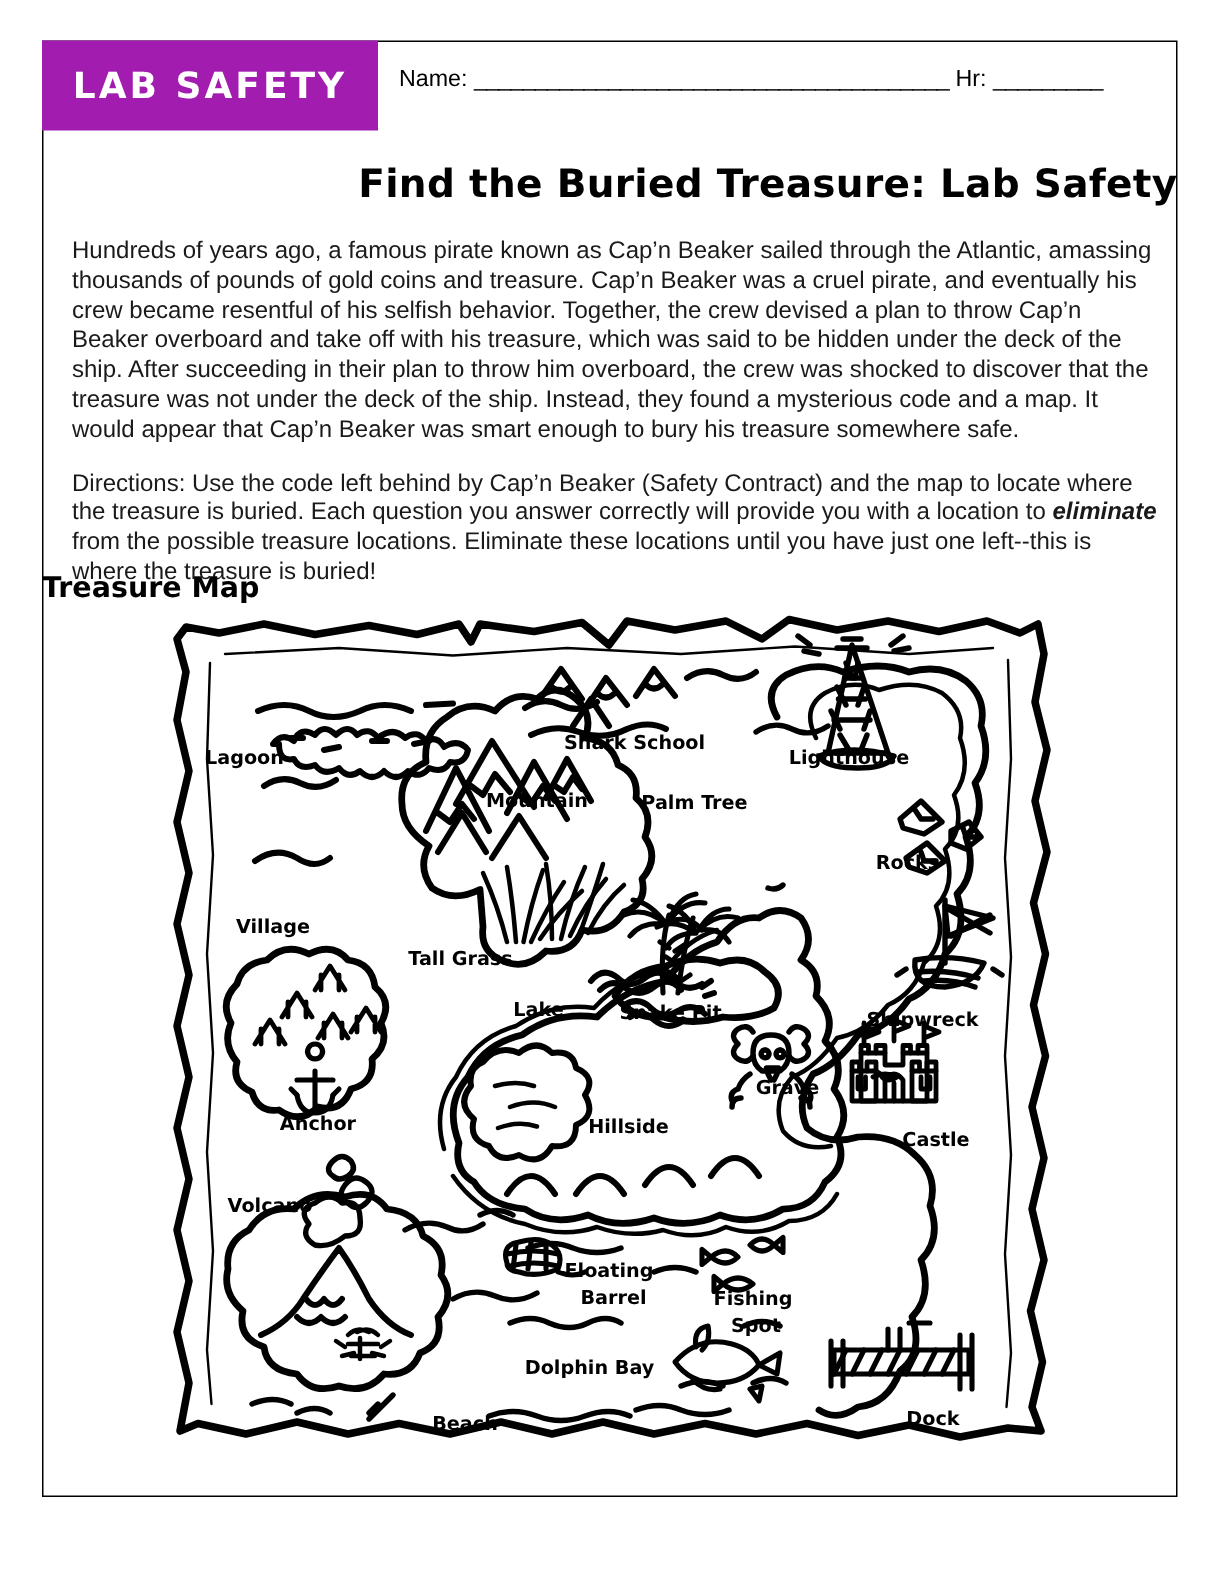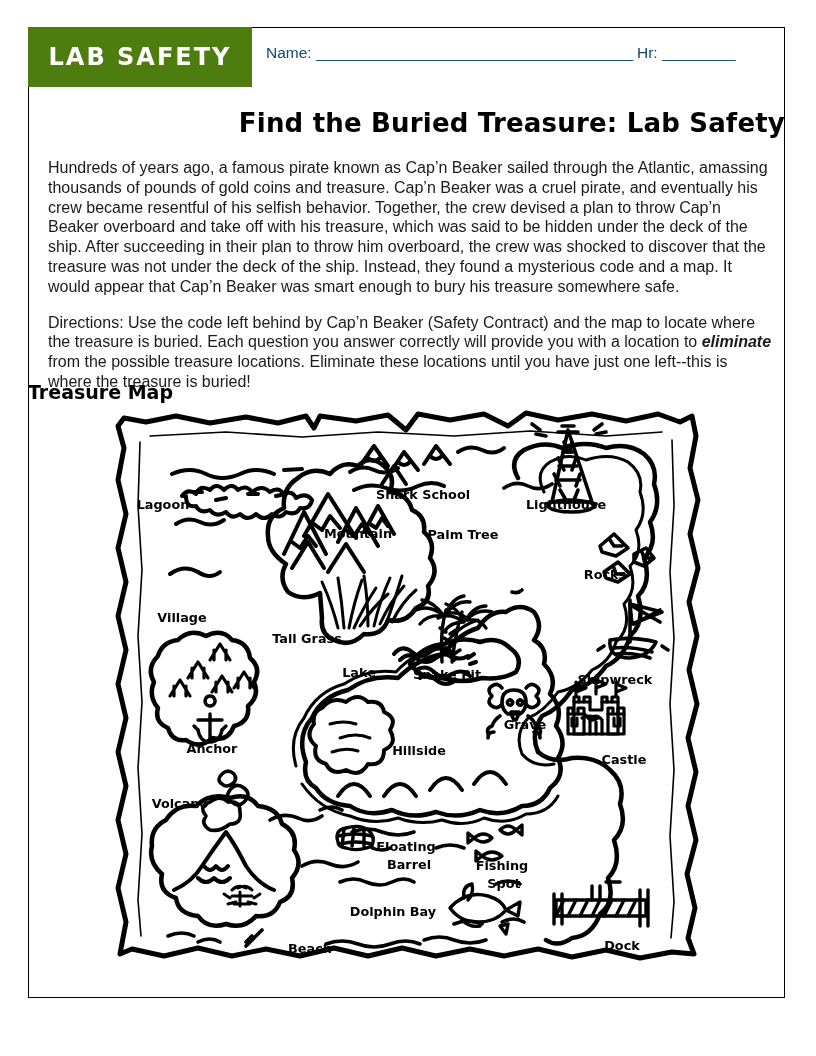--- a/index.html
+++ b/index.html
@@ -4,25 +4,25 @@
 <style>
   html,body{margin:0;padding:0;background:#fff;}
   body{width:816px;height:1056px;font-family:"Liberation Sans",sans-serif;color:#000;position:relative;overflow:hidden;}
 
   .page{position:absolute;left:0;top:0;width:816px;height:1056px;}
 
   
   .sheet-border{position:absolute;left:28px;top:27px;width:757px;height:971px;border:1.5px solid #000;box-sizing:border-box;}
 
   
-  .header-band{position:absolute;left:28px;top:27px;width:224px;height:60px;background:#4d7c0f;display:flex;align-items:center;justify-content:center;z-index:3;}
+  .header-band{position:absolute;left:28px;top:27px;width:224px;height:60px;background:#a21caf;display:flex;align-items:center;justify-content:center;z-index:3;}
   .header-band-title{color:#fff;font-size:24px;letter-spacing:2px;font-weight:bold;font-family:"DejaVu Sans",sans-serif;}
 
   
-  .namerow{position:absolute;left:266px;top:44px;width:500px;font-size:15.5px;color:#0c4a6e;white-space:nowrap;}
+  .namerow{position:absolute;left:266px;top:44px;width:500px;font-size:15.5px;color:#000000;white-space:nowrap;}
   .namerow .lbl{font-family:"Liberation Sans",sans-serif;}
   .namerow .rule{letter-spacing:-0.5px;}
 
   
   .worksheet-title{position:absolute;left:28px;top:108px;width:757px;text-align:right;font-size:26px;font-weight:bold;font-family:"DejaVu Sans",sans-serif;letter-spacing:0.2px;}
 
   
   .body-copy{position:absolute;left:48px;top:158px;width:725px;font-size:16px;line-height:19.8px;text-align:left;color:#1a1a1a;}
   .body-copy p{margin:0 0 16px 0;}
   .body-copy b{font-weight:normal;}

